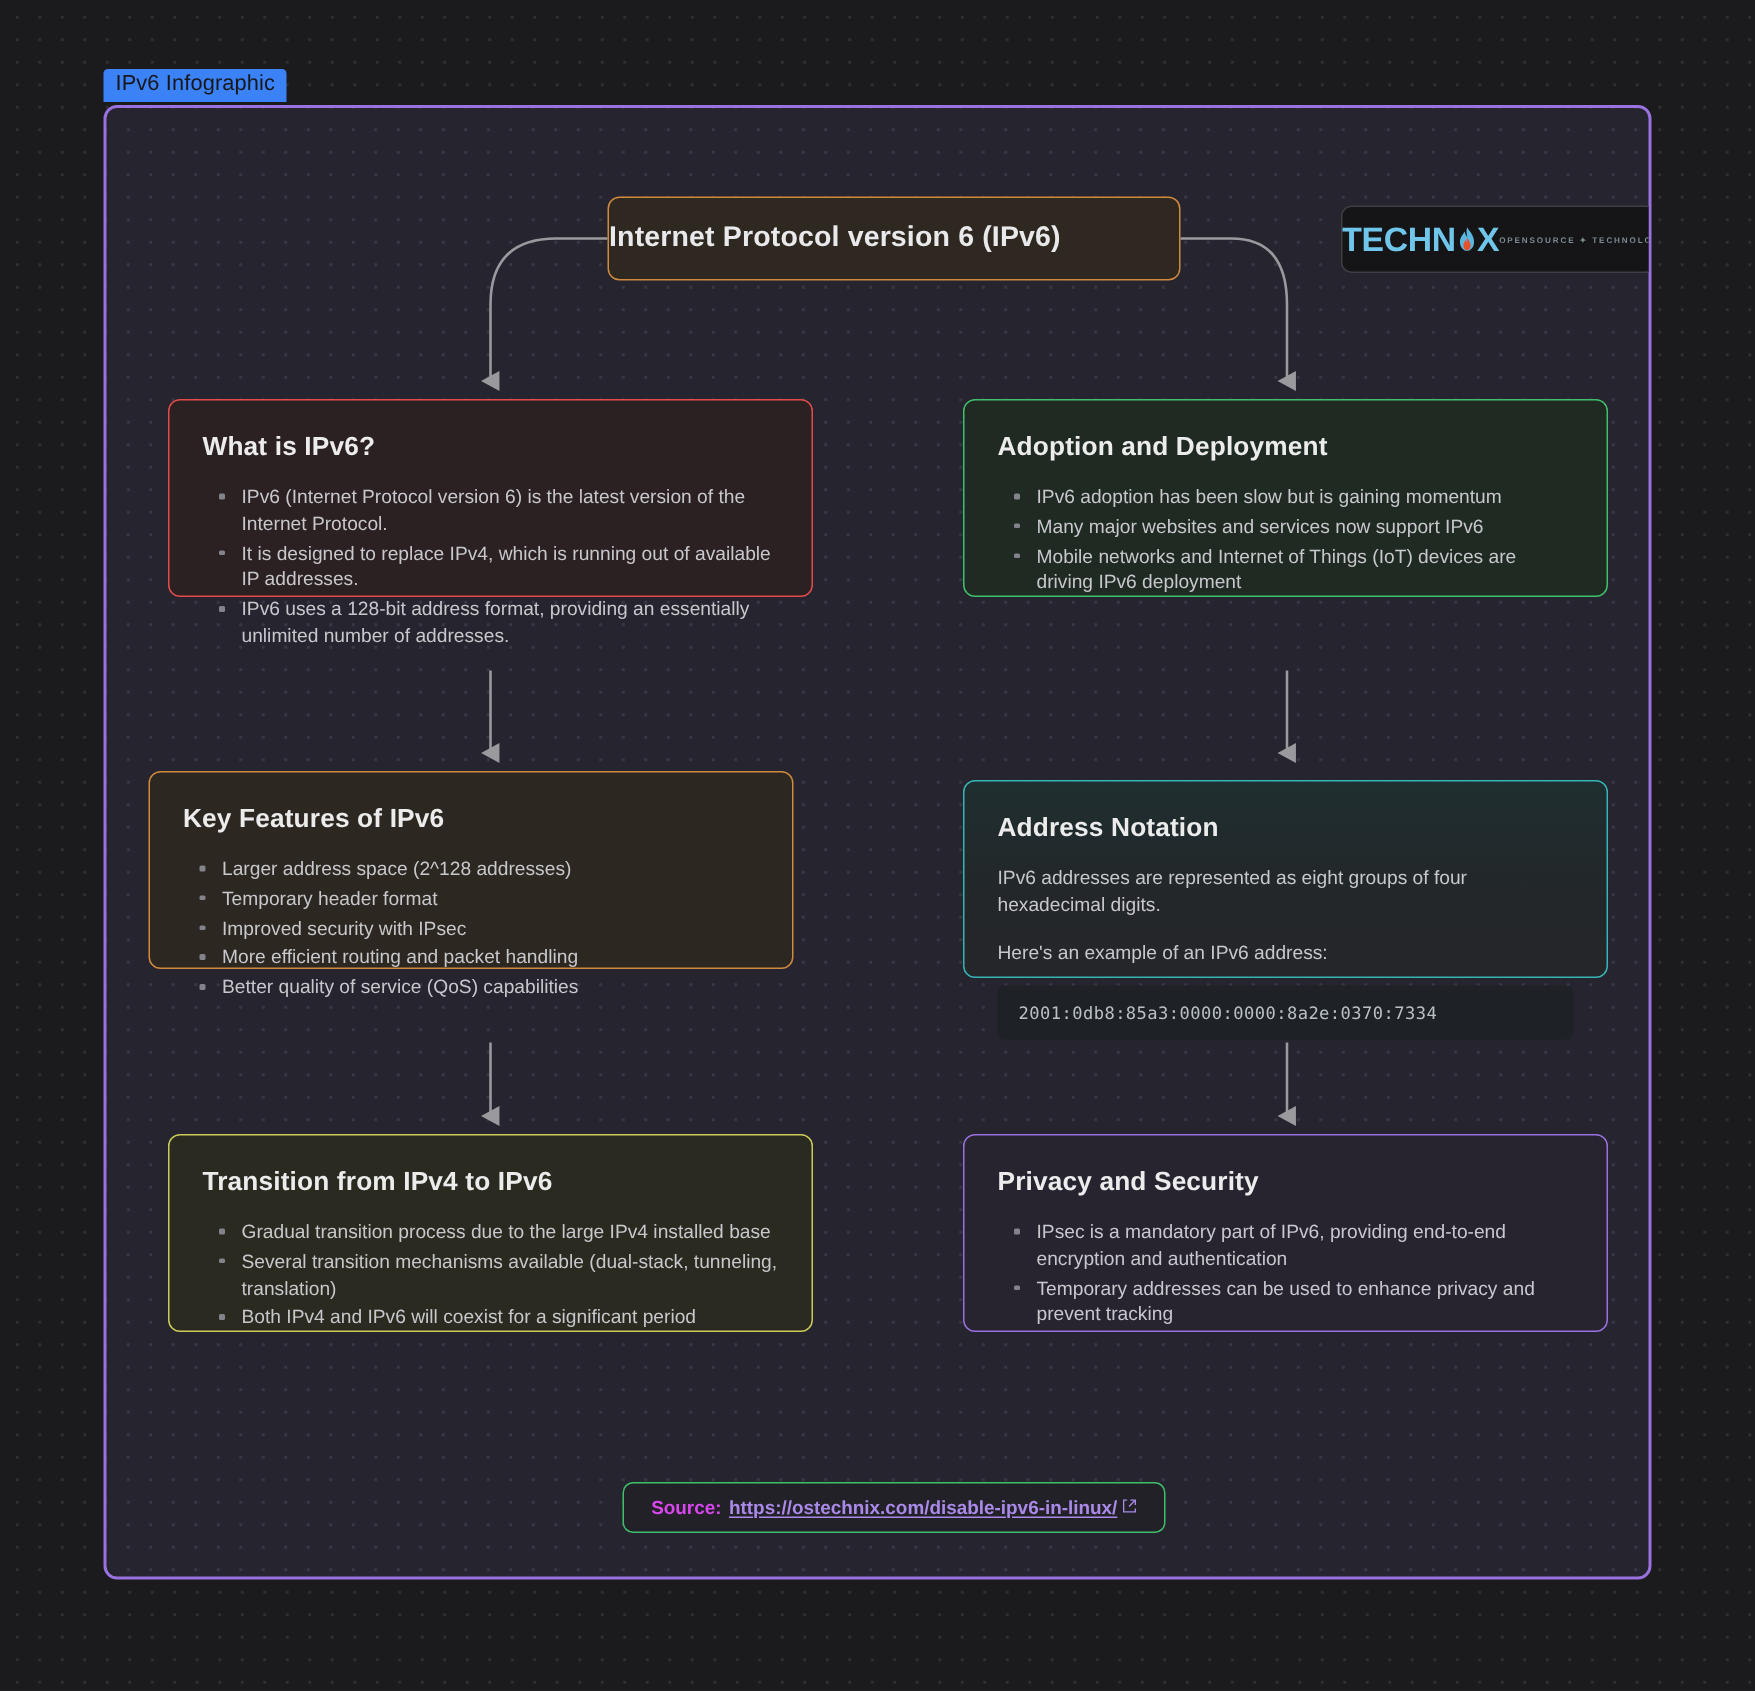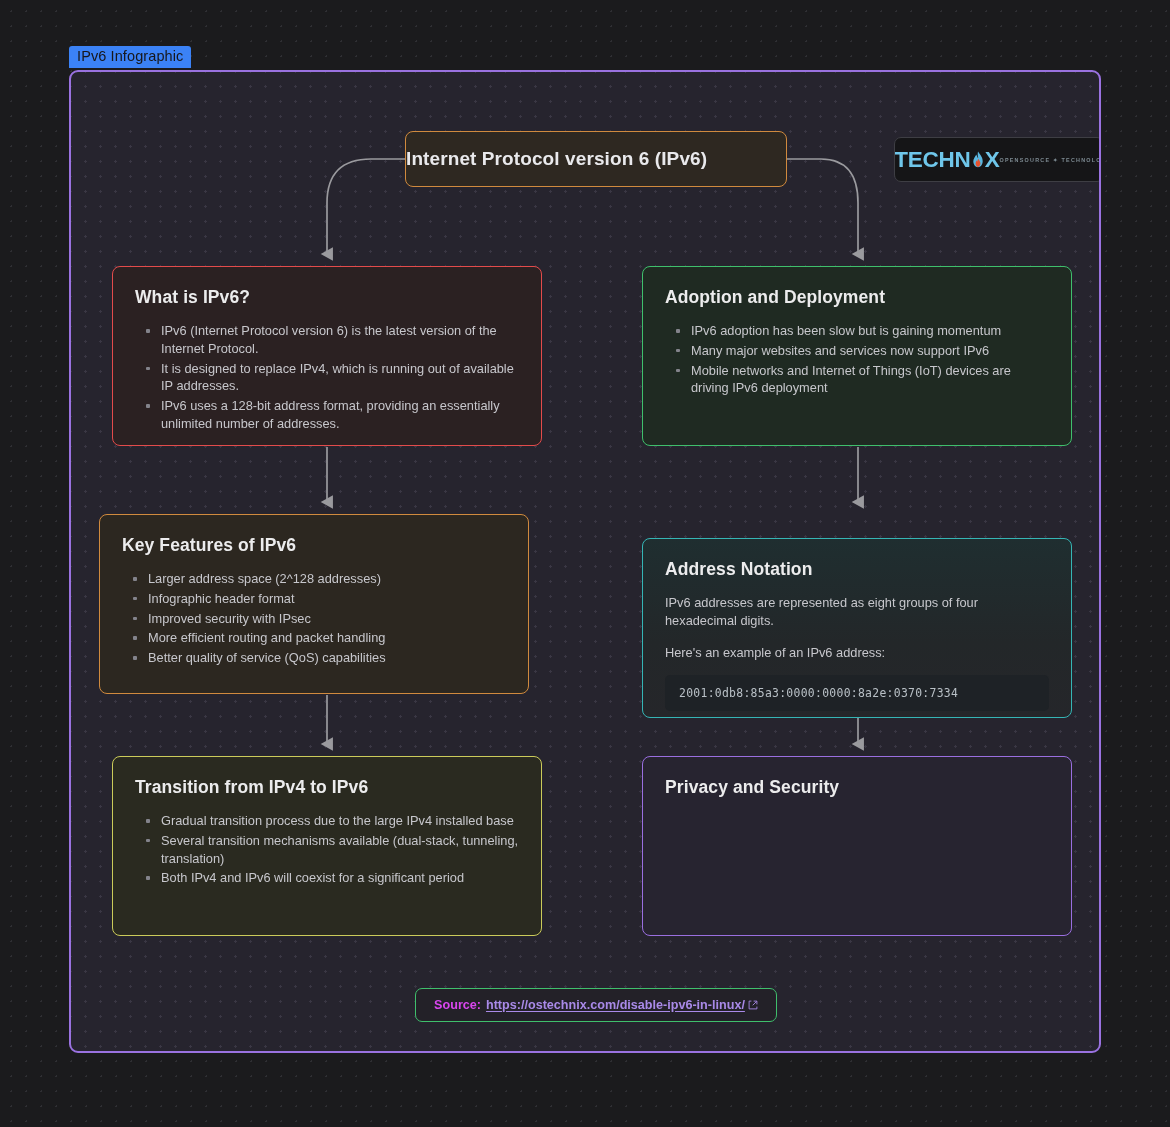--- a/index.html
+++ b/index.html
@@ -122,21 +122,21 @@
     letter-spacing: 1.25px;
     font-weight: bold;
     margin-top: 1px;
     white-space: nowrap;
   }
 
   
   .card {
     position: absolute;
     width: 430px;
-    height: 180px;
+    height: 132px;
     border-radius: 8px;
     padding: 20px 22px 0 22px;
     z-index: 2;
   }
   .card h2 {
     font-size: 17.5px;
     font-weight: bold;
     color: #ececed;
     letter-spacing: 0.1px;
     margin-bottom: 14px;
@@ -177,21 +177,21 @@
     font-size: 11.4px;
     color: #b9c0c6;
     letter-spacing: 0.3px;
     margin-top: 2px;
   }
 
   
   #card-what      { left: 41px;  top: 194px;  border: 1.6px solid #e34b4b; background: #2b2122; }
   #card-adoption  { left: 571px; top: 194px;  border: 1.6px solid #3fbf6c; background: #1f2a22; }
   #card-features  { left: 28px;  top: 442px;  border: 1.6px solid #d08a3e; background: #2c2720; }
-  #card-notation  { left: 571px; top: 466px;  border: 1.6px solid #35b5b5;
+  #card-notation  { left: 571px; top: 448px;  border: 1.6px solid #35b5b5;
                     background: linear-gradient(180deg, #1f2e30 0%, #232729 58%, #25262a 100%); }
   #card-transition{ left: 41px;  top: 684px;  border: 1.6px solid #cbcb5a; background: #2a2a20; }
   #card-privacy   { left: 571px; top: 684px;  border: 1.6px solid #9a6fe0; background: #272430; }
 
   
   #source-chip {
     position: absolute;
     left: 344px;
     top: 916px;
     width: 362px;
@@ -279,21 +279,21 @@
       <li>IPv6 adoption has been slow but is gaining momentum</li>
       <li>Many major websites and services now support IPv6</li>
       <li>Mobile networks and Internet of Things (IoT) devices are driving IPv6 deployment</li>
     </ul>
   </div>
 
   <div class="card" id="card-features">
     <h2>Key Features of IPv6</h2>
     <ul>
       <li>Larger address space (2^128 addresses)</li>
-      <li>Infographic header format</li>
+      <li>Temporary header format</li>
       <li>Improved security with IPsec</li>
       <li>More efficient routing and packet handling</li>
       <li>Better quality of service (QoS) capabilities</li>
     </ul>
   </div>
 
   <div class="card" id="card-notation">
     <h2>Address Notation</h2>
     <p class="para">IPv6 addresses are represented as eight groups of four hexadecimal digits.</p>
     <p class="para">Here's an example of an IPv6 address:</p>
@@ -304,20 +304,24 @@
     <h2>Transition from IPv4 to IPv6</h2>
     <ul>
       <li>Gradual transition process due to the large IPv4 installed base</li>
       <li>Several transition mechanisms available (dual-stack, tunneling, translation)</li>
       <li>Both IPv4 and IPv6 will coexist for a significant period</li>
     </ul>
   </div>
 
   <div class="card" id="card-privacy">
     <h2>Privacy and Security</h2>
+    <ul>
+      <li>IPsec is a mandatory part of IPv6, providing end-to-end encryption and authentication</li>
+      <li>Temporary addresses can be used to enhance privacy and prevent tracking</li>
+    </ul>
   </div>
 
   <div id="source-chip">
     <span class="src-label">Source:</span>
       <a class="src-link" href="#">https://ostechnix.com/disable-ipv6-in-linux/</a>
       <span class="ext-icon"><svg width="10" height="10" viewBox="0 0 10 10">
           <path d="M3.4 1.1 H1.1 V8.9 H8.9 V6.6" fill="none" stroke="#a98ae8" stroke-width="0.9"></path>
           <path d="M5.6 1.1 H8.9 V4.4" fill="none" stroke="#a98ae8" stroke-width="0.9"></path>
           <path d="M8.6 1.4 L4.7 5.3" stroke="#a98ae8" stroke-width="0.9"></path>
         </svg></span>

